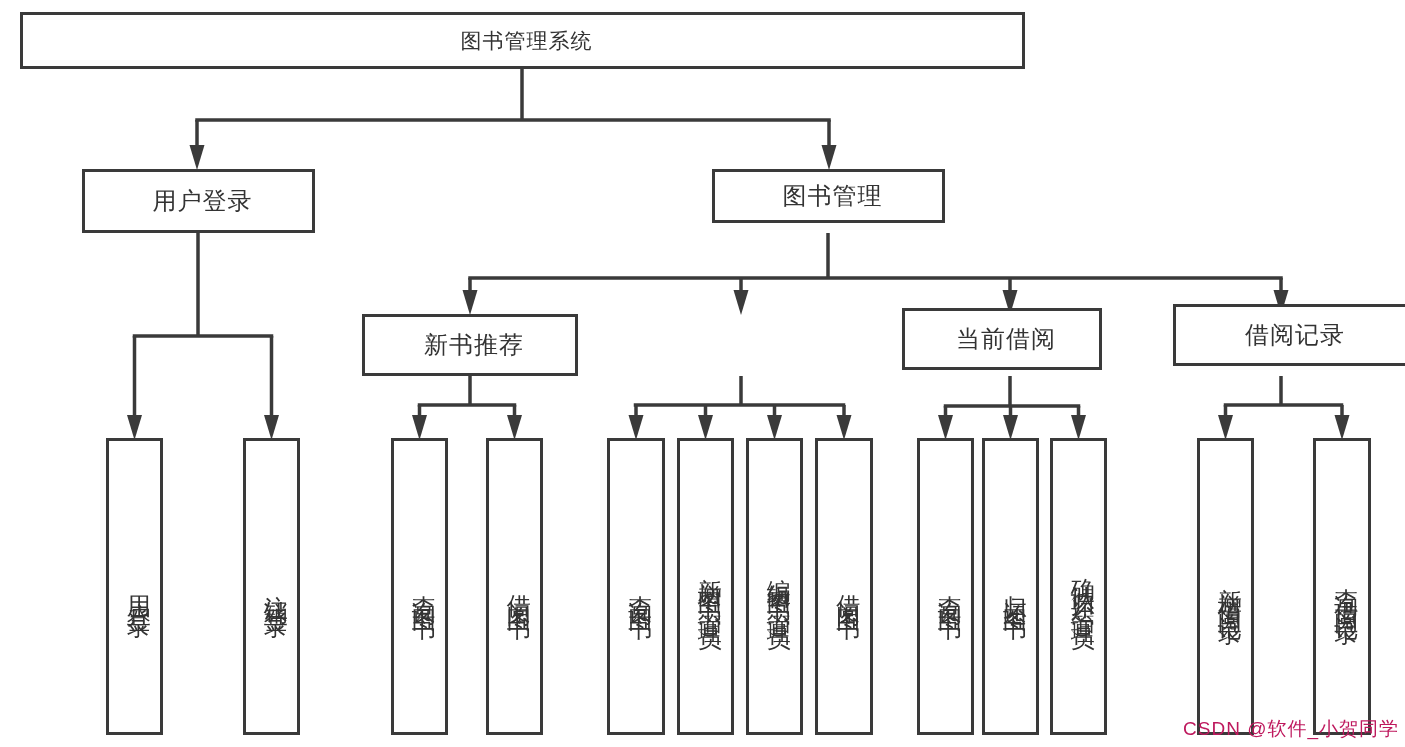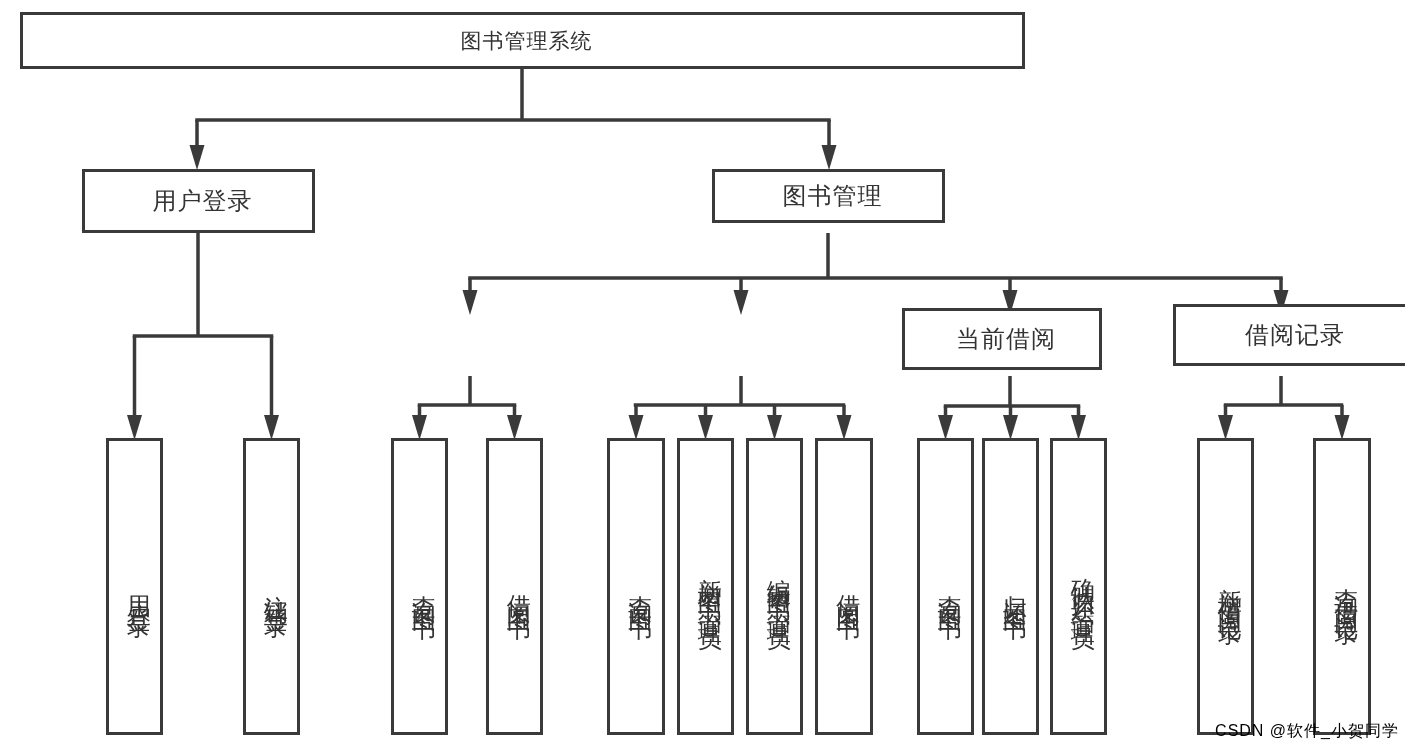--- a/index.html
+++ b/index.html
@@ -14,21 +14,21 @@
   }
   .hlabel{font-size:24px;letter-spacing:1px;}
   .root-label{font-size:21px;letter-spacing:1px;}
   .leaf{top:438px;width:57px;height:297px;}
   .leaf .vtext{
     writing-mode:vertical-rl;text-orientation:mixed;
     font-size:24px;line-height:1.1;letter-spacing:7px;
     display:block;margin-bottom:-7px;
   }
   .watermark{
-    position:absolute;right:6px;bottom:5px;font-size:16px;color:#000000;
+    position:absolute;right:6px;bottom:5px;font-size:19px;color:#be185d;
     letter-spacing:1px;white-space:nowrap;z-index:5;
   }
 </style>
 </head>
 <body>
 
 <div class="canvas">
 
   <svg class="wires" id="wires" viewBox="0 0 1405 747">
       <line x1="522" y1="69" x2="522" y2="120" stroke="#3a3a3a" stroke-width="3.5"></line>
@@ -89,20 +89,23 @@
     <span class="root-label">图书管理系统</span>
   </div>
 
   <div class="box" style="left:82px;top:169px;width:233px;height:64px">
     <span class="hlabel">用户登录</span>
   </div>
   <div class="box" style="left:712px;top:169px;width:233px;height:54px">
     <span class="hlabel">图书管理</span>
   </div>
 
+  <div class="box" style="left:362px;top:314px;width:216px;height:62px">
+    <span class="hlabel">新书推荐</span>
+  </div>
   <div class="box" style="left:902px;top:308px;width:200px;height:62px">
     <span class="hlabel">当前借阅</span>
   </div>
   <div class="box" style="left:1173px;top:304px;width:236px;height:62px">
     <span class="hlabel">借阅记录</span>
   </div>
 
   <div class="box leaf" style="left:106px">
     <span class="vtext">用户登录</span>
   </div>

